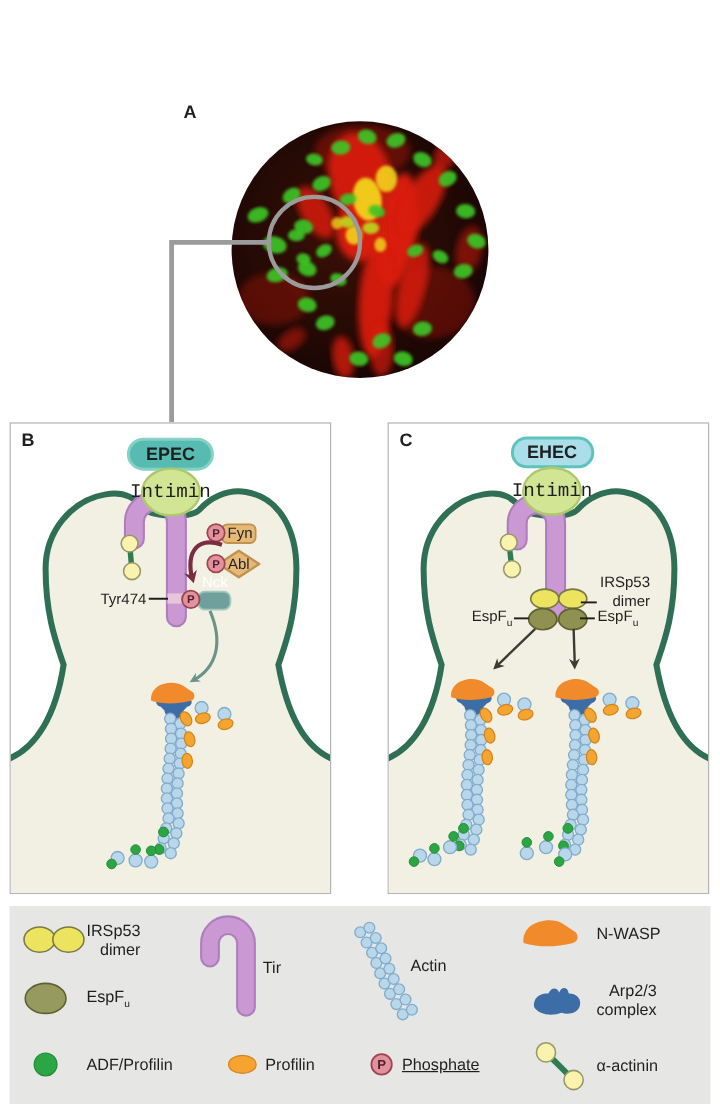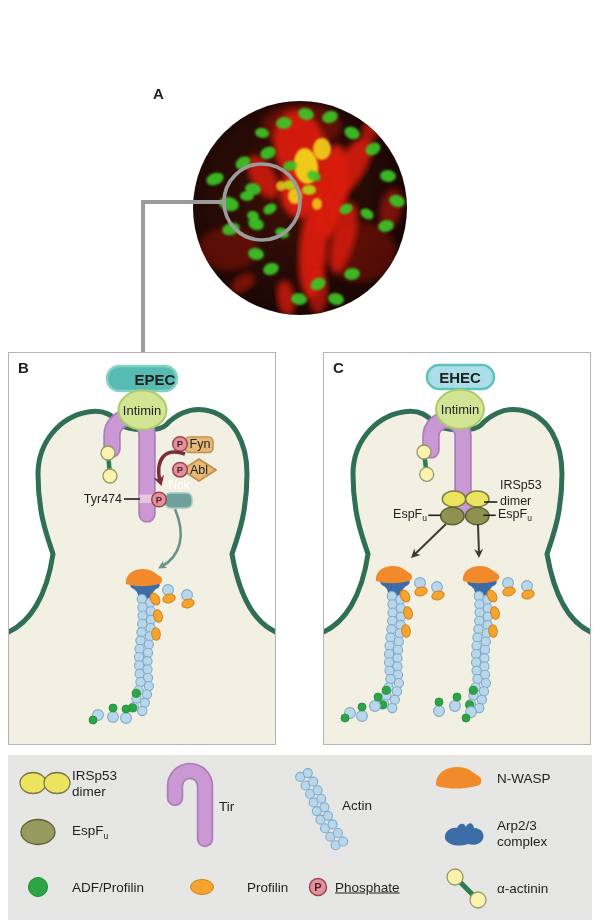--- a/index.html
+++ b/index.html
@@ -6,25 +6,25 @@
   #canvas{position:relative;width:600px;height:923px;background:#fff;overflow:hidden;
           font-family:"Liberation Sans",sans-serif;}
   svg{position:absolute;left:0;top:0;display:block;}
   .panel{position:absolute;background:#fff;border:1px solid #b4b4b4;box-sizing:border-box;}
   .t{position:absolute;color:#1f1f1f;white-space:nowrap;}
   .c{transform:translate(-50%,-50%);}
   .r{transform:translate(-100%,-50%);}
   .v{transform:translateY(-50%);}
   .b{font-weight:bold;}
   .s15{font-size:15px;}
-  .s13{font-size:13px;}
+  .s13{font-size:16px;font-family:Liberation Mono, monospace;}
   .s125{font-size:12.5px;}
   .s135{font-size:13.5px;}
   .white{color:#fff;}
-  .lh{line-height:15.5px;}
+  .lh{line-height:15.5px;text-align:right;}
   sub{font-size:8.5px;}
   .ptext{font-family:"Liberation Sans",sans-serif;font-weight:bold;font-size:9.5px;
          fill:#4f1f28;text-anchor:middle;}
   .ptextL{font-family:"Liberation Sans",sans-serif;font-weight:bold;font-size:11px;
           fill:#4f1f28;text-anchor:middle;}
   #legend{position:absolute;}
 </style>
 </head>
 <body>
 
@@ -187,21 +187,21 @@
           <circle cx="-12.409722197599882" cy="130.9" r="4.1" fill="#2ca644" stroke="#1d8c33" stroke-width="0.8"></circle>
           <circle cx="-47" cy="138" r="5.4" fill="#b9d7eb" stroke="#82abcc" stroke-width="1.1"></circle>
           <circle cx="-52" cy="143" r="4" fill="#2ca644" stroke="#1d8c33" stroke-width="0.8"></circle>
           <circle cx="-32" cy="140" r="5.4" fill="#b9d7eb" stroke="#82abcc" stroke-width="1.1"></circle>
           <circle cx="-32" cy="131" r="4" fill="#2ca644" stroke="#1d8c33" stroke-width="0.8"></circle>
           <circle cx="-19" cy="141" r="5.4" fill="#b9d7eb" stroke="#82abcc" stroke-width="1.1"></circle>
           <circle cx="-19" cy="132" r="4" fill="#2ca644" stroke="#1d8c33" stroke-width="0.8"></circle>
         </g>
       </svg>
     <div class="t b s15" style="left:9px;top:6px;">B</div>
-    <div class="t b s15 c" style="left:133px;top:26px;margin-left:13px;">EPEC</div>
+    <div class="t b s15 c" style="left:133px;top:26px;">EPEC</div>
     <div class="t s13 c" style="left:133px;top:57px;">Intimin</div>
     <div class="t s125 c" style="left:191px;top:91px;">Fyn</div>
     <div class="t s125 c" style="left:190px;top:117px;text-align:right;">Abl</div>
     <div class="t s125 c white" style="left:170px;top:132px;">Nck</div>
     <div class="t s125 r" style="left:113px;top:146px;">Tyr474</div>
   </div>
 
   <div class="panel" style="left:323px;top:352px;width:268px;height:393px;">
     <svg id="svgC" width="266" height="391" viewBox="0 0 266 391">
         <path d="M -6,281 C 22,272 38,241 44,201 C 38,183 29,160 29,121 C 29,90 50,64 79,59 C 96,56 104,63 111,71 C 119,78 150,79 157,72 C 165,63 180,54 196,57 C 225,62 238,90 238,121 C 238,160 229,183 223,201 C 230,241 244,272 272,281 L 272,391 L -6,391 Z" fill="#f2f0e2"></path>
@@ -383,21 +383,21 @@
           <circle cx="470" cy="145" r="8" fill="#f9f3ae" stroke="#97976a" stroke-width="1.3"></circle>
         </g>
       </svg>
     <div class="t s135 lh" style="left:64px;top:13px;">
       <div>IRSp53</div>
       <div>dimer</div>
     </div>
     <div class="t s135 v" style="left:64px;top:77px;"><span>EspF</span><sub>u</sub></div>
     <div class="t s135 v" style="left:64px;top:132px;">ADF/Profilin</div>
     <div class="t s135 v" style="left:211px;top:51px;">Tir</div>
-    <div class="t s135 v" style="left:213px;top:132px;margin-left:26px;">Profilin</div>
+    <div class="t s135 v" style="left:213px;top:132px;">Profilin</div>
     <div class="t s135 v" style="left:334px;top:50px;">Actin</div>
     <div class="t s135 v" style="left:327px;top:132px;text-decoration:underline;">Phosphate</div>
     <div class="t s135 v" style="left:489px;top:23px;">N-WASP</div>
     <div class="t s135 lh" style="left:489px;top:63px;">
       <div>Arp2/3</div>
       <div>complex</div>
     </div>
     <div class="t s135 v" style="left:489px;top:133px;">α-actinin</div>
   </div>
 </div>

